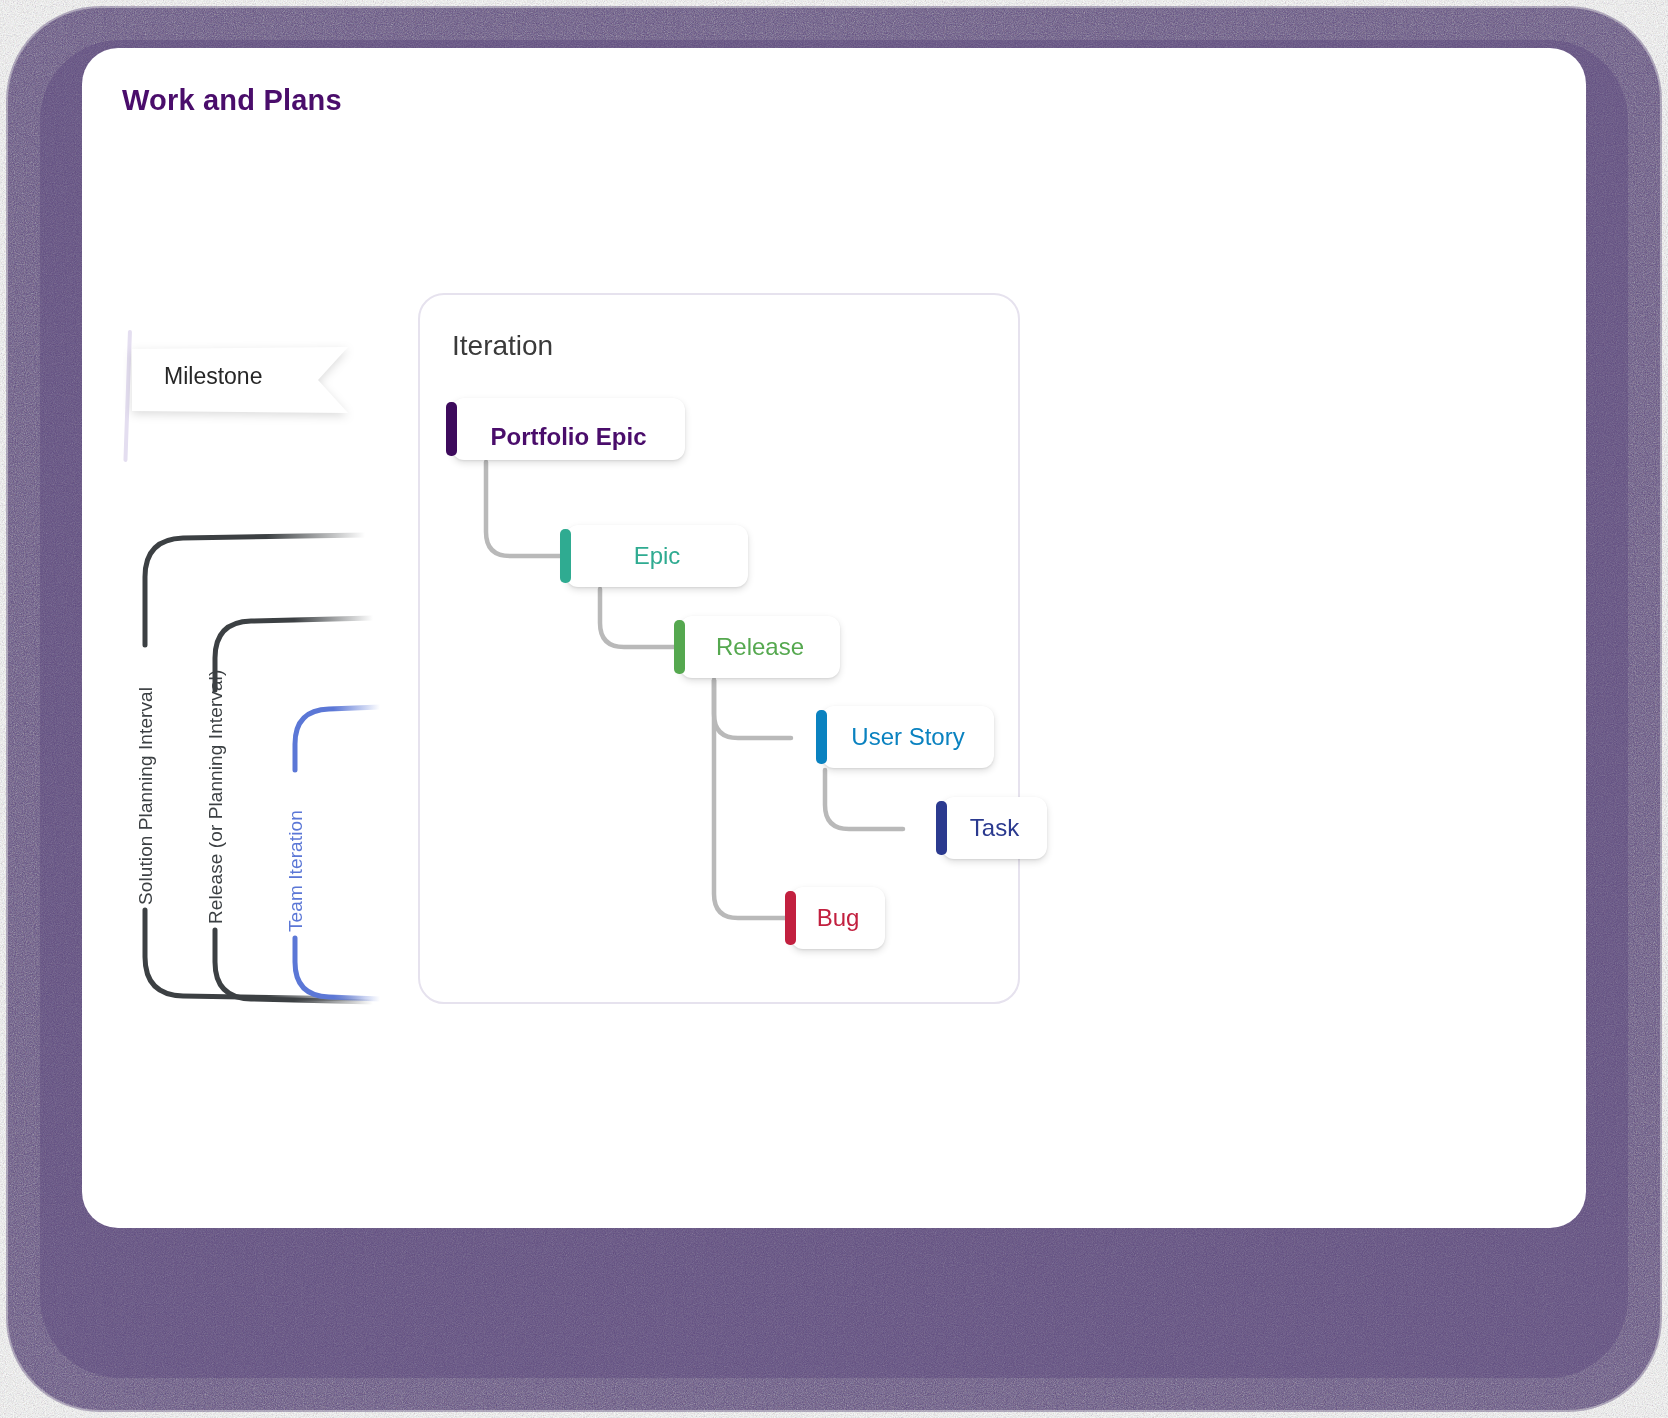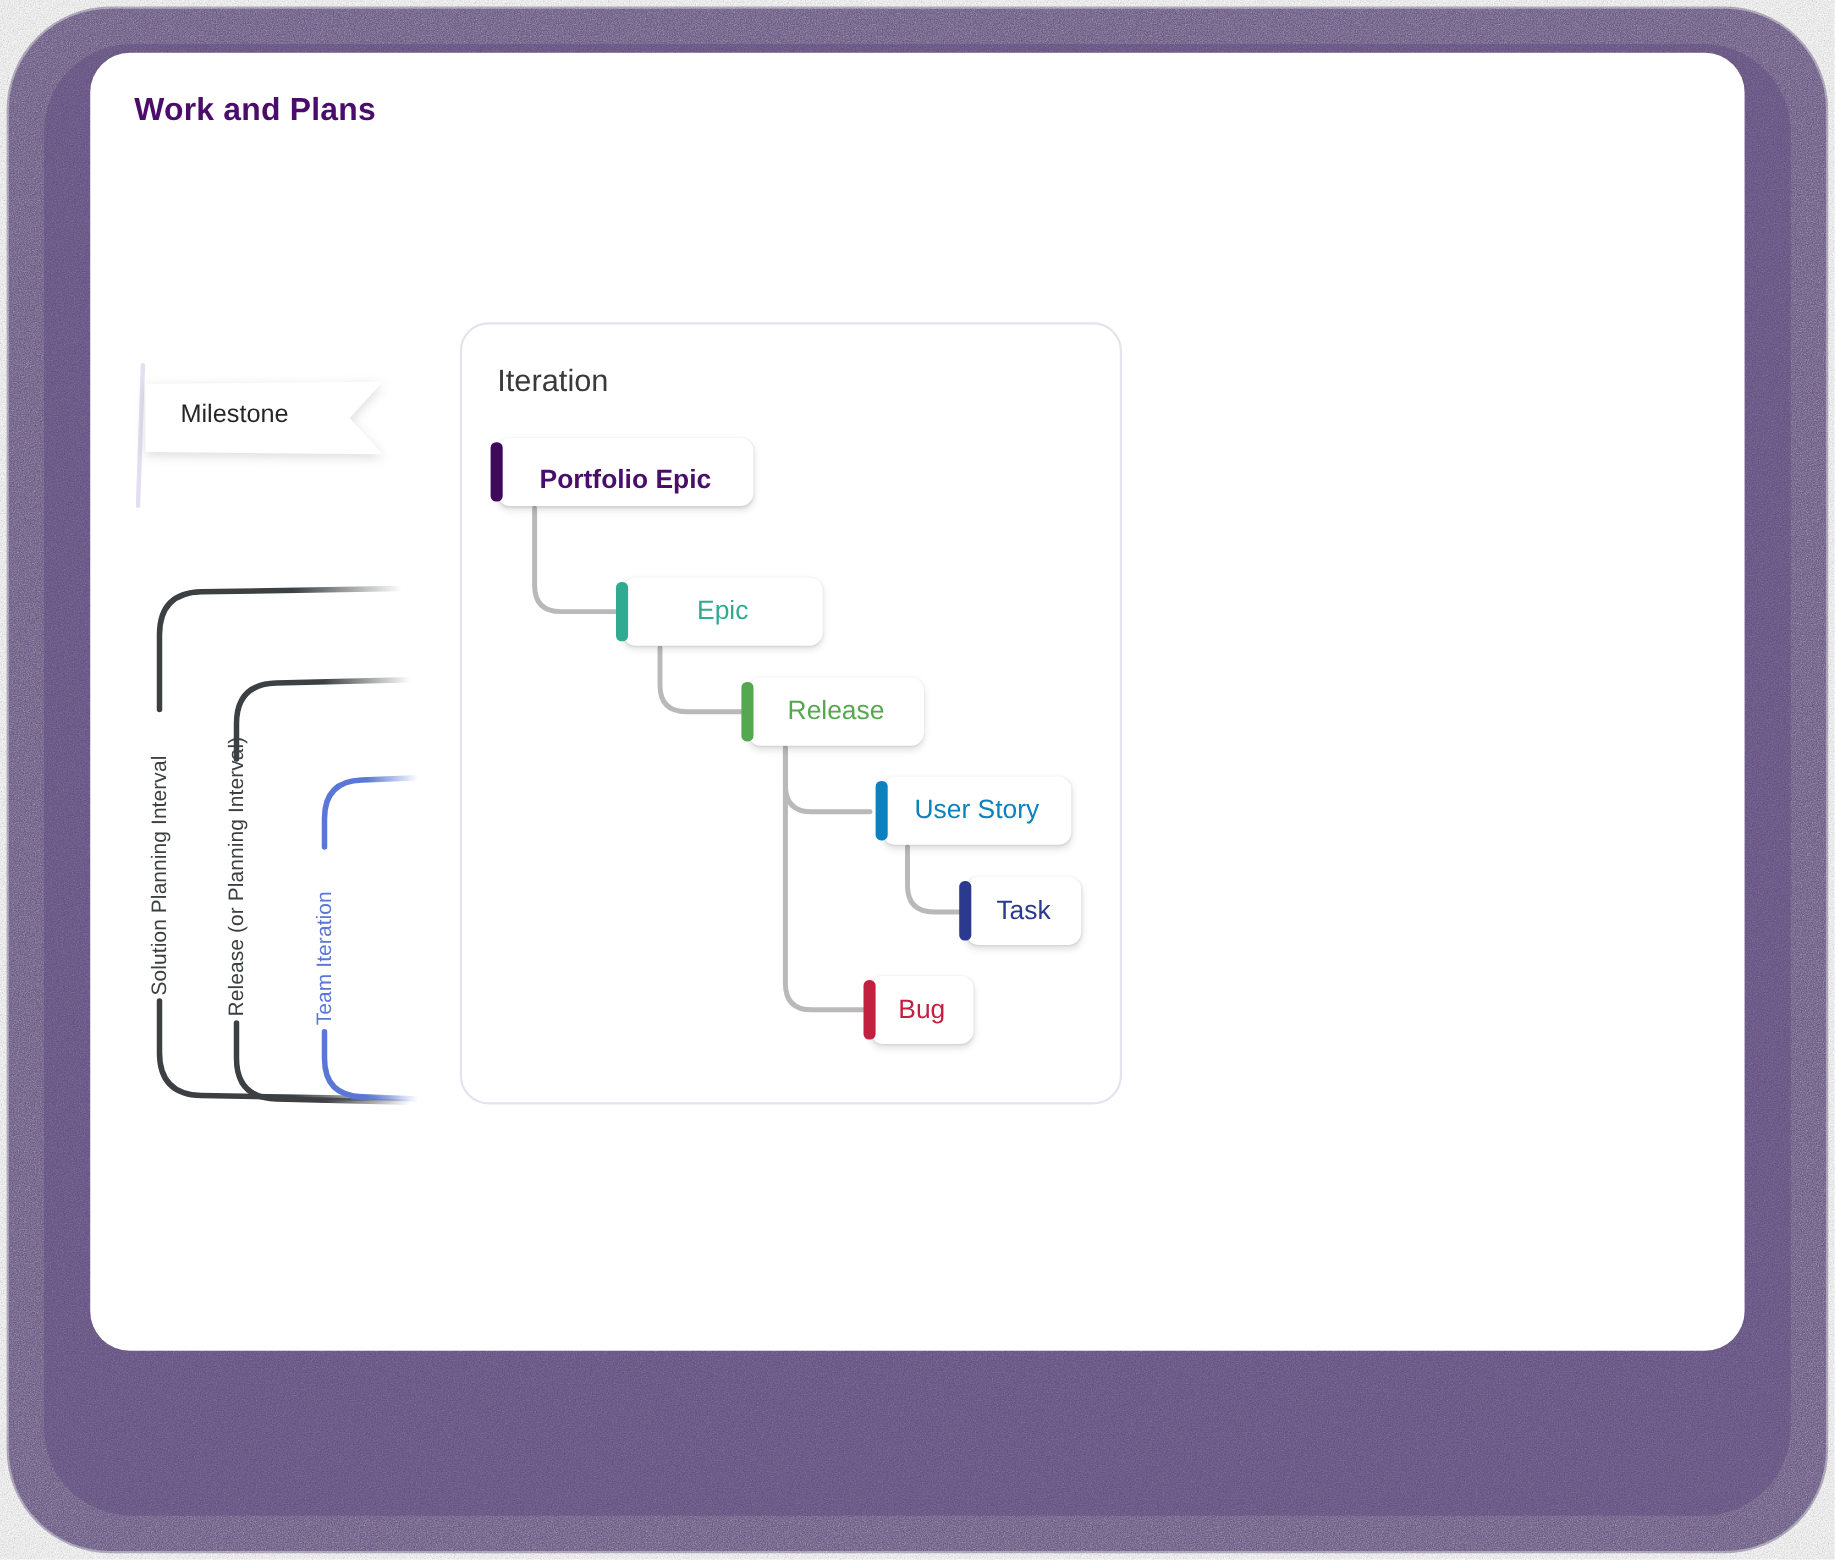--- a/index.html
+++ b/index.html
@@ -87,22 +87,22 @@
     border-radius:5px; z-index:-1;
   }
   .node .node-label{
     font-size:24px; line-height:1; padding:0 22px; white-space:nowrap;
   }
   .node.bold .node-label{font-weight:bold;margin-top:16px;}
 
   #node-portfolio-epic{left:452px; top:398px; width:233px;}
   #node-epic         {left:566px; top:525px; width:182px;}
   #node-feature      {left:680px; top:616px; width:160px;}
-  #node-user-story   {left:802px; top:706px; width:172px;}
-  #node-task         {left:878px; top:797px; width:105px;text-align:center;}
+  #node-user-story   {left:822px; top:706px; width:172px;}
+  #node-task         {left:942px; top:797px; width:105px;text-align:center;}
   #node-bug          {left:791px; top:887px; width:94px;}
 
   
   #connectors{position:absolute; left:0; top:0; width:1668px; height:1418px; pointer-events:none; z-index:1;}
 </style>
 </head>
 <body>
 
 <div id="outer-frame" style="background: rgb(94, 74, 127);"></div>
 <svg id="outer-noise">

